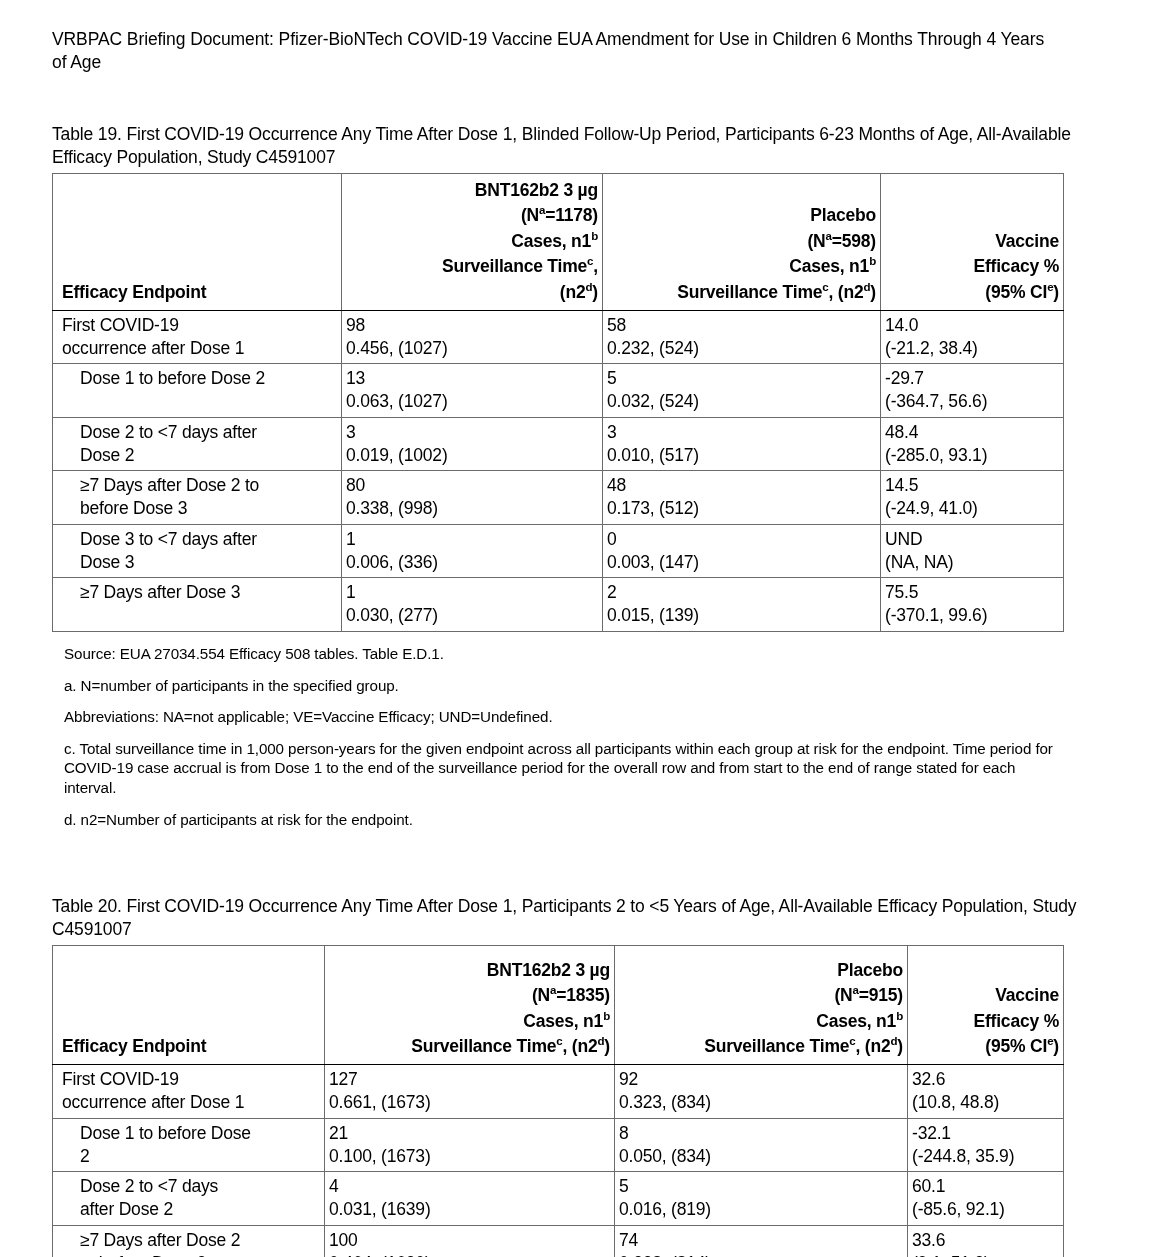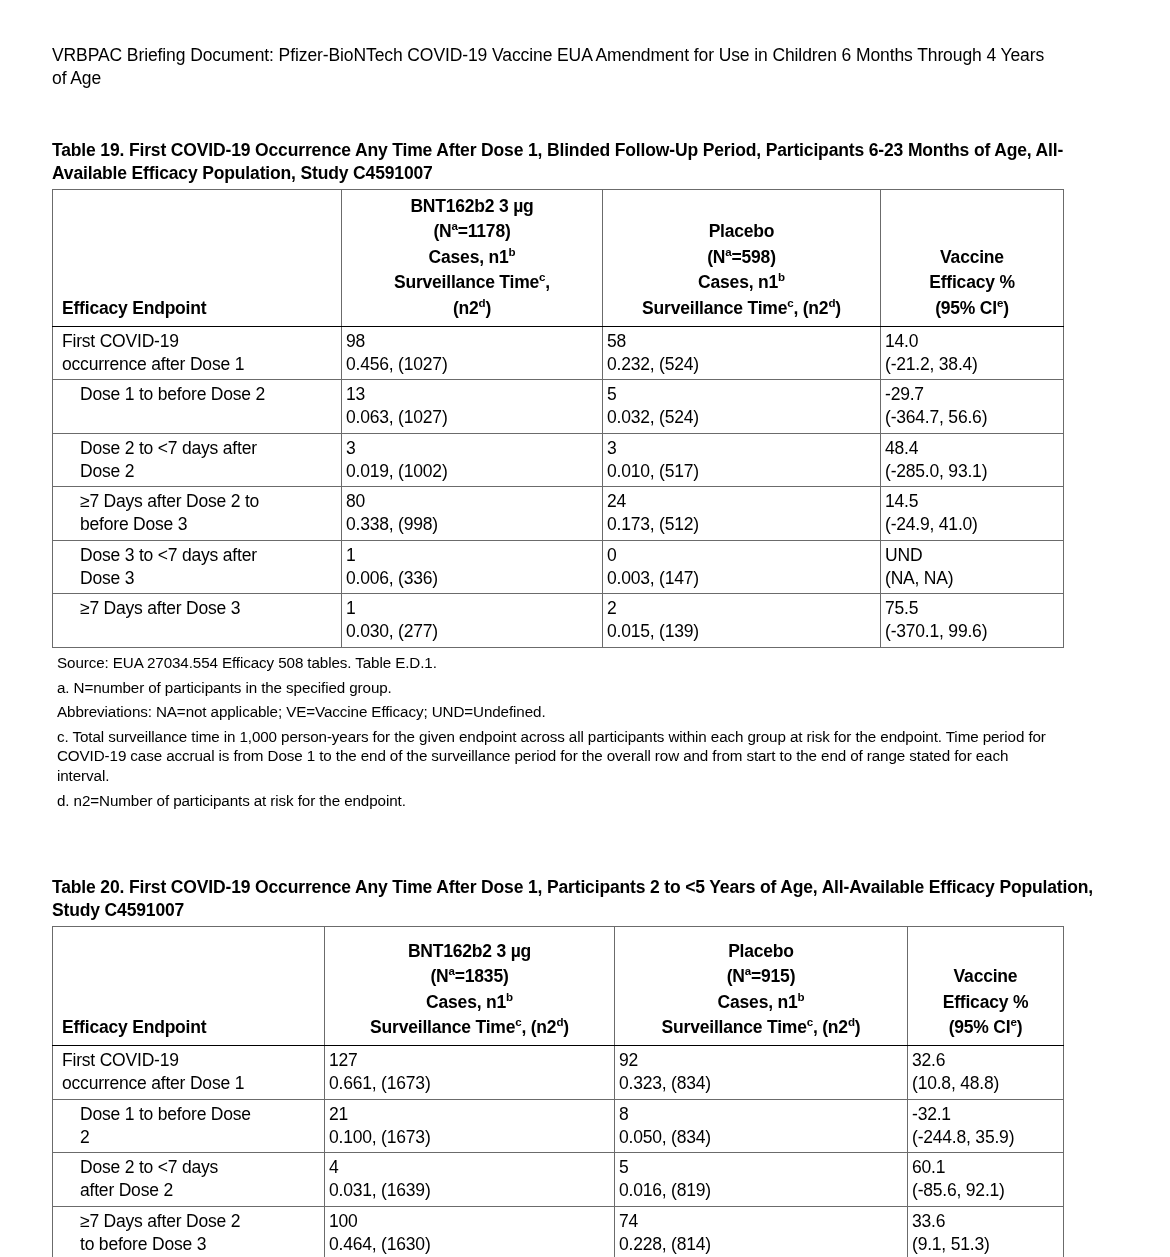--- a/index.html
+++ b/index.html
@@ -13,36 +13,36 @@
     overflow: hidden;
     font-family: "Liberation Sans", sans-serif;
     color: #000000;
     -webkit-font-smoothing: antialiased;
   }
   .page {
     position: relative;
     width: 1170px;
     height: 1257px;
     box-sizing: border-box;
-    padding: 44px 52px 0 52px;
+    padding: 28px 52px 0 52px;
   }
 
   
   .doc-header {
     font-size: 17.5px;
     line-height: 1.34;
     letter-spacing: -0.1px;
     margin: 0 0 0 0;
     max-width: 1000px;
   }
 
   
   .table-caption {
     font-size: 17.5px;
-    font-weight: bold;
+    font-weight: normal;
     line-height: 1.32;
     letter-spacing: -0.15px;
   }
   #caption-19 { margin-top: 48px; }
   #caption-20 { margin-top: 66px; }
 
   
   table.efficacy {
     border-collapse: collapse;
     table-layout: fixed;
@@ -81,21 +81,21 @@
     flex-direction: column;
     justify-content: flex-end;
     height: 100%;
     letter-spacing: -0.2px;
   }
   .hdr-cell.left {
     text-align: left;
     align-items: flex-start;
     padding-left: 9px;
   }
-  .hdr-cell .ln { display: block; white-space: nowrap; }
+  .hdr-cell .ln { display: block; white-space: nowrap; text-align: right; }
   th.head { height: 118px; }
 
   .cell-label {
     font-size: 17.5px;
     line-height: 1.30;
     padding: 3px 4px 4px 9px;
     letter-spacing: -0.2px;
   }
   .cell-label.indent { padding-left: 27px; }
   .cell-label.vcenter {
@@ -124,21 +124,21 @@
   }
 
   
   .footnotes {
     margin-top: 3px;
     font-size: 15.2px;
     line-height: 1.29;
     letter-spacing: -0.1px;
     max-width: 1015px;
   }
-  .footnotes div { margin: 5px; }
+  .footnotes div { margin: 12px; }
 </style>
 </head>
 <body>
 
 <div class="page">
 
   <div class="doc-header">VRBPAC Briefing Document: Pfizer-BioNTech COVID-19 Vaccine EUA Amendment for Use in Children 6 Months Through 4 Years of Age</div>
 
   <div class="table-caption" id="caption-19">Table 19. First COVID-19 Occurrence Any Time After Dose 1, Blinded Follow-Up Period, Participants 6-23 Months of Age, All-Available Efficacy Population, Study C4591007</div>
 
@@ -259,21 +259,21 @@
             <div class="cell-label indent"><span class="ln">≥7 Days after Dose 2 to</span><div>before Dose 3</div></div>
           </td>
           <td>
             <div class="cell-num">
               <span class="ln">80</span>
               <span class="ln">0.338, (998)</span>
             </div>
           </td>
           <td>
             <div class="cell-num">
-              <span class="ln">24</span>
+              <span class="ln">48</span>
               <span class="ln">0.173, (512)</span>
             </div>
           </td>
           <td>
             <div class="cell-num">
               <span class="ln">14.5</span>
               <span class="ln">(-24.9, 41.0)</span>
             </div>
           </td>
         </tr>

